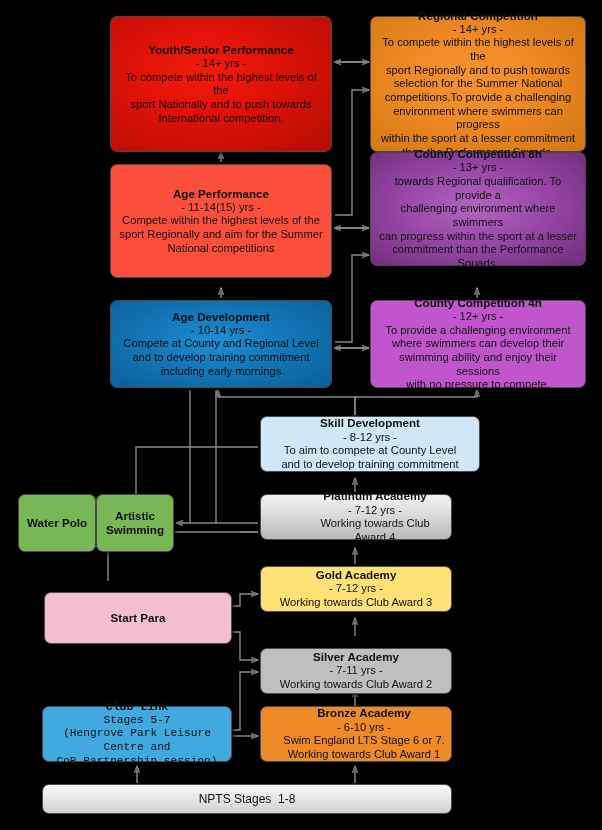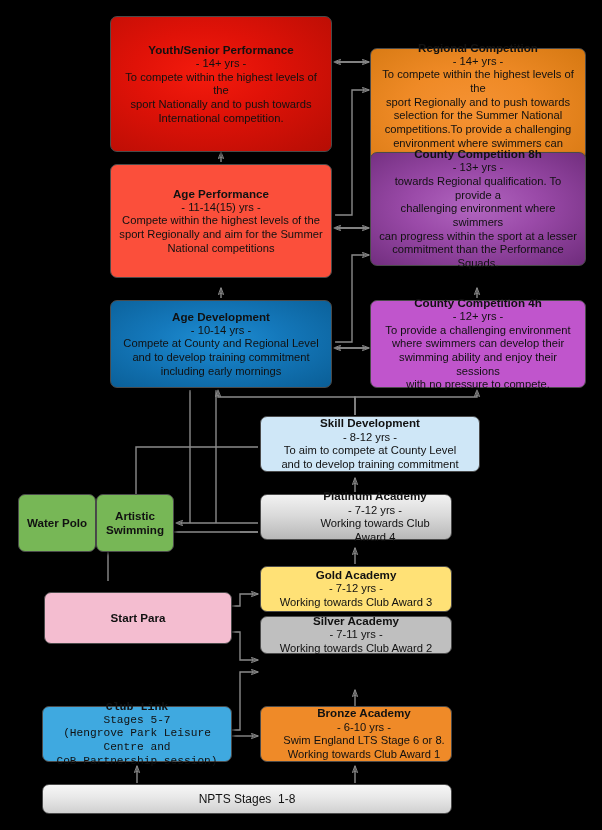--- a/index.html
+++ b/index.html
@@ -121,21 +121,21 @@
   </svg>
 
   <div class="node n-youth" style="left:110px; top:16px; width:222px; height:136px;">
     <span class="ttl">Youth/Senior Performance</span>
     <span class="ln">- 14+ yrs -</span>
     <span class="ln">To compete within the highest levels of the</span>
     <span class="ln">sport Nationally and to push towards</span>
     <span class="ln">International competition.</span>
   </div>
 
-  <div class="node n-regional" style="left:370px; top:16px; width:216px; height:136px;margin-top:32px;">
+  <div class="node n-regional" style="left:370px; top:16px; width:216px; height:136px;">
     <span class="ttl">Regional Competition</span>
     <span class="ln">- 14+ yrs -</span>
     <span class="ln">To compete within the highest levels of the</span>
     <span class="ln">sport Regionally and to push towards</span>
     <span class="ln">selection for the Summer National</span>
     <span class="ln">competitions.To provide a challenging</span>
     <span class="ln">environment where swimmers can progress</span>
     <span class="ln">within the sport at a lesser commitment</span>
     <span class="ln">than the Performance Squads.</span>
   </div>
@@ -186,30 +186,30 @@
     <span class="ln">- 7-12 yrs -</span>
     <span class="ln">Working towards Club Award 4</span>
   </div>
 
   <div class="node n-gold" style="left:260px; top:566px; width:192px; height:46px;">
     <span class="ttl">Gold Academy</span>
     <span class="ln">- 7-12 yrs -</span>
     <span class="ln">Working towards Club Award 3</span>
   </div>
 
-  <div class="node n-silver" style="left:260px; top:616px; width:192px; height:38px;text-align:right;">
+  <div class="node n-silver" style="left:260px; top:648px; width:192px; height:46px;text-align:right;">
     <span class="ttl">Silver Academy</span>
     <span class="ln">- 7-11 yrs -</span>
     <span class="ln">Working towards Club Award 2</span>
   </div>
 
   <div class="node n-bronze" style="left:260px; top:706px; width:192px; height:56px;">
     <span class="ttl">Bronze Academy</span>
     <span class="ln">- 6-10 yrs -</span>
-    <span class="ln">Swim England LTS Stage 6 or 8.</span>
+    <span class="ln">Swim England LTS Stage 6 or 7.</span>
     <span class="ln">Working towards Club Award 1</span>
   </div>
 
   <div class="node n-clublink" style="left:42px; top:706px; width:190px; height:56px;font-family:Liberation Mono, monospace;">
     <span class="ttl">Club Link</span>
     <span class="ln">Stages 5-7</span>
     <span class="ln">(Hengrove Park Leisure Centre and</span>
     <span class="ln">CoB Partnership session)</span>
   </div>
 

